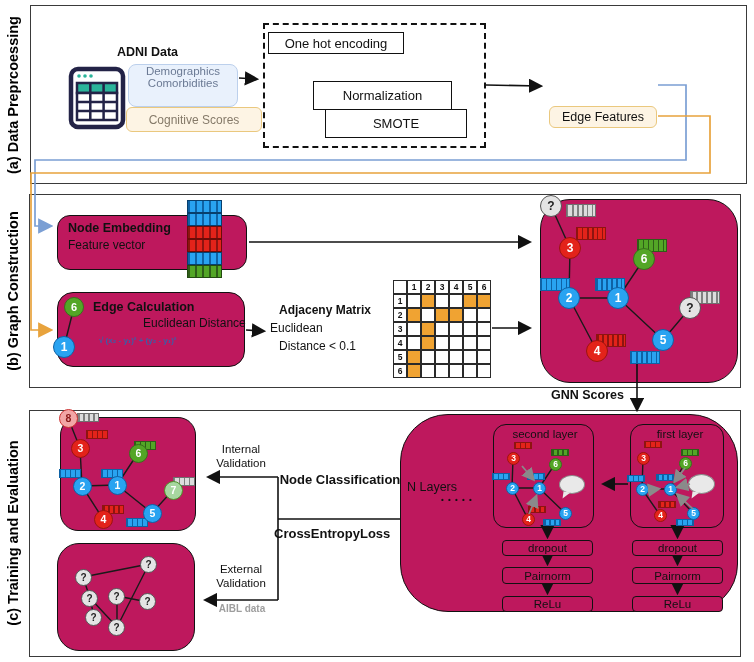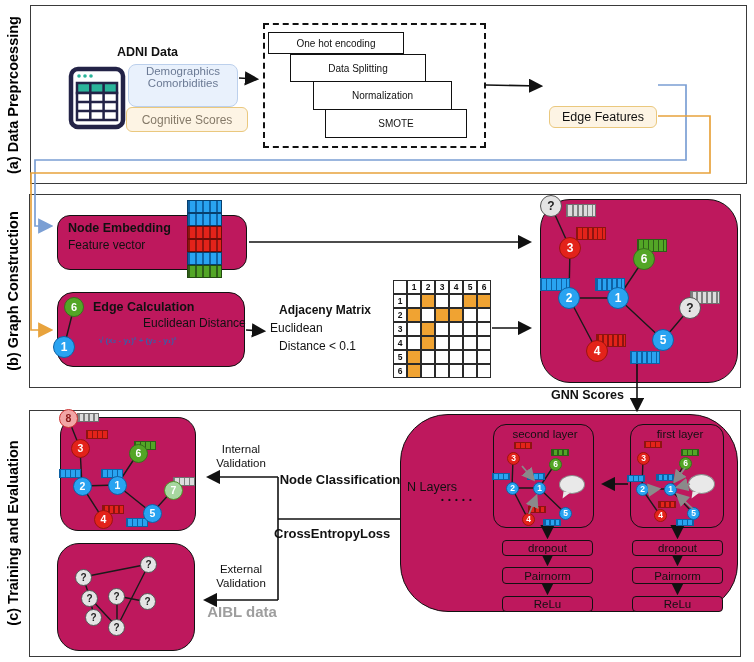--- a/index.html
+++ b/index.html
@@ -6,21 +6,21 @@
   #canvas{position:relative;width:754px;height:662px;background:#fff;overflow:hidden;
     font-family:"Liberation Sans",sans-serif;color:#111;}
   .abs{position:absolute;box-sizing:border-box;}
   .sec{border:1.7px solid #3a3a3a;background:transparent;z-index:0;}
   .vlabel{position:absolute;white-space:nowrap;font-weight:bold;font-size:14.5px;color:#000;
     transform:translate(-50%,-50%) rotate(-90deg);z-index:3;}
   .wbox{background:#be185d;border:1.6px solid #111;z-index:1;}
   .z3{z-index:3;}
   .cc{display:flex;align-items:center;justify-content:center;text-align:center;}
   .dashedbox{border:2px dashed #111;background:transparent;z-index:1;}
-  .step{background:#fff;border:1.7px solid #111;font-size:10px;z-index:2;}
+  .step{background:#fff;border:1.7px solid #111;font-size:13px;z-index:2;}
   .softblue{background:#e9f1fc;border:1.5px solid #bcd0ec;border-radius:8px;}
   .softcream{background:#fdf4e4;border:1.5px solid #eac87e;border-radius:6px;}
   .gnode{position:absolute;border-radius:50%;color:#fff;font-weight:bold;z-index:3;
     display:flex;align-items:center;justify-content:center;box-sizing:border-box;line-height:1;}
   .d22{width:22px;height:22px;font-size:12px;}
   .d20{width:20px;height:20px;font-size:11px;}
   .d19{width:19px;height:19px;font-size:10.5px;}
   .d17{width:17px;height:17px;font-size:10px;}
   .d13{width:13px;height:13px;font-size:8.5px;}
   .nblue{background:#29a3f1;border:1px solid #0e62a5;}
@@ -130,30 +130,27 @@
       <rect x="9" y="17" width="40" height="10" fill="#2bb49a" stroke="#232347" stroke-width="2.5"></rect>
       <rect x="9" y="27" width="40" height="27" fill="#fff" stroke="#232347" stroke-width="2.5"></rect>
       <path d="M9,36 H49 M9,45 H49 M22.3,17 V54 M35.6,17 V54" stroke="#232347" stroke-width="2.5" fill="none"></path>
     </svg>
   </div>
 
   <div class="abs z3 softblue" style="left:128px;top:64px;width:110px;height:43px;text-align:center;font-size:11.5px;color:#6b7a94;">
     <div>Demographics</div>
     <div>Comorbidities</div>
   </div>
-  <div class="abs z3 softcream cc" style="left:126px;top:107px;width:122px;height:25px;font-size:12px;color:#857a69;">
+  <div class="abs z3 softcream cc" style="left:126px;top:107px;width:136px;height:25px;font-size:12px;color:#857a69;">
     <span>Cognitive Scores</span>
   </div>
 
   <div class="abs dashedbox" style="left:263px;top:23px;width:223px;height:125px;"></div>
   <div class="abs step cc" style="left:268px;top:32px;width:136px;height:22px;">
       <span>One hot encoding</span>
-    </div>
-  <div class="abs step cc" style="left:290px;top:54px;width:136px;height:28px;">
-      <span>Data Splitting</span>
     </div>
   <div class="abs step cc" style="left:325px;top:109px;width:142px;height:29px;">
       <span>SMOTE</span>
     </div>
   <div class="abs step cc" style="left:313px;top:81px;width:139px;height:29px;">
       <span>Normalization</span>
     </div>
 
   <div class="abs z3 softcream cc" style="left:549px;top:106px;width:108px;height:22px;font-size:12.5px;">
     <span>Edge Features</span>
@@ -275,21 +272,21 @@
   <div class="gnode d17 ngray" style="left:108px;top:619px;">?</div>
 
   <div class="lbl cc" style="left:205px;top:442px;width:72px;font-size:11.5px;flex-direction:column;display:flex;">
     <span>Internal</span>
     <span>Validation</span>
   </div>
   <div class="lbl cc" style="left:205px;top:562px;width:72px;font-size:11.5px;flex-direction:column;display:flex;">
     <span>External</span>
     <span>Validation</span>
   </div>
-  <div class="lbl bold cc" style="left:204px;top:603px;width:76px;font-size:15px;color:#9e9e9e;">AIBL data</div>
+  <div class="lbl bold cc" style="left:204px;top:603px;width:76px;font-size:10px;color:#9e9e9e;">AIBL data</div>
 
   <div class="lbl bold cc" style="left:279px;top:472px;width:122px;font-size:13px;line-height:15px;">Node Classification</div>
   <div class="lbl bold" style="left:274px;top:526px;font-size:13px;">CrossEntropyLoss</div>
   <div class="lbl" style="left:407px;top:480px;font-size:12.5px;">N Layers</div>
   <div class="lbl bold" style="left:441px;top:495px;font-size:8px;letter-spacing:1px;">• • • • •</div>
 
   <div class="lbl cc" style="left:504px;top:427px;width:82px;font-size:11.5px;">second layer</div>
   <div class="bar sm bred" style="left:514px;top:442px;"></div>
   <div class="bar sm bgreen" style="left:551px;top:449px;"></div>
   <div class="bar sm bblue" style="left:492px;top:473px;"></div>

